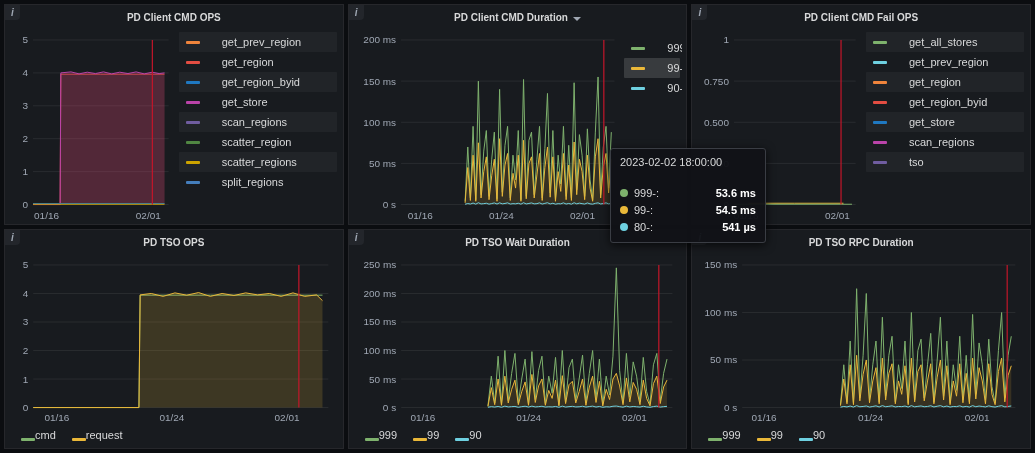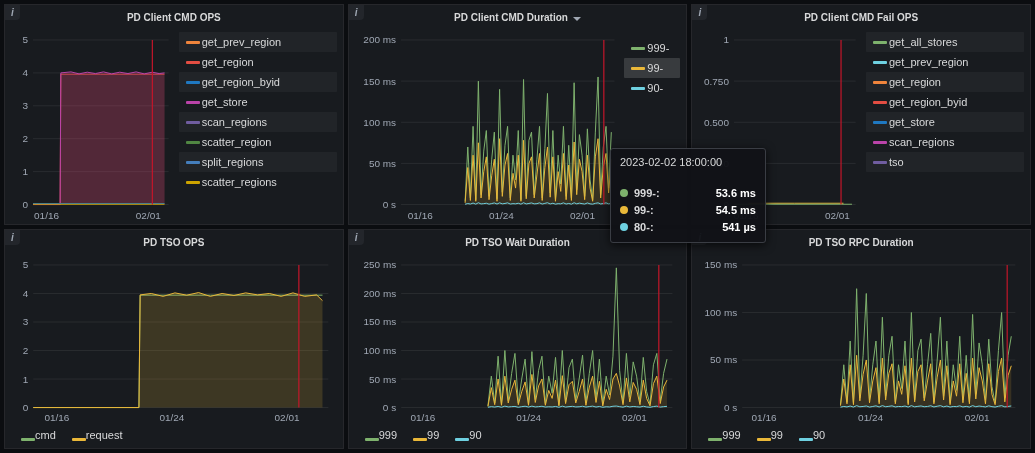--- a/index.html
+++ b/index.html
@@ -15,36 +15,36 @@
     color:#d8d9da;font-size:10px;font-weight:700;cursor:pointer}
   .chevron{width:0;height:0;border-left:4px solid transparent;border-right:4px solid transparent;
     border-top:4px solid #9fa7b3;margin-top:2px}
   .panel-body{flex:1;display:flex;min-height:0;padding:0 4px 2px 4px}
   .panel-body.col{flex-direction:column}
   svg.chart{flex:1;min-width:0;height:100%;display:block}
   .tick{fill:#9fa7b3;font-size:10px;font-family:"Liberation Sans",sans-serif}
   
   .legend{color:#d8d9da}
   .legend.right{width:160px;flex:0 0 160px;overflow:hidden;display:flex;flex-direction:column;padding:2px 2px 2px 0}
-  .legend.right .legend-item{display:flex;align-items:center;gap:2px;height:20px;flex:0 0 20px;padding:0 7px;
+  .legend.right .legend-item{display:flex;align-items:center;gap:22px;height:20px;flex:0 0 20px;padding:0 7px;
     font-size:11px;cursor:pointer;border-radius:1px}
   .legend.right.zebra .legend-item:nth-child(odd){background:rgba(255,255,255,0.045)}
   .legend.right.narrow{width:58px;flex:0 0 58px;padding-top:8px}
   .legend .legend-item.hl{background:rgba(255,255,255,0.14)}
   .swatch{width:14px;height:3px;border-radius:1px;flex:0 0 14px}
   .legend.bottom{height:22px;flex:0 0 22px;display:flex;align-items:center;gap:16px;padding-left:12px;font-size:11px}
   .legend.bottom .legend-item{display:flex;align-items:flex-end;gap:0;cursor:pointer}
   
   .tooltip{position:absolute;left:610px;top:148px;width:156px;background:rgba(17,18,23,0.96);
     border:1px solid #3a3d44;border-radius:3px;padding:7px 9px;z-index:10;font-size:11px;color:#d8d9da;
     box-shadow:0 2px 10px rgba(0,0,0,.7)}
   .tooltip-time{margin-bottom:16px;color:#d8d9da}
   .tooltip-row{display:flex;align-items:center;gap:6px;height:17px}
   .tooltip-row .dot{width:8px;height:8px;border-radius:50%;flex:0 0 8px}
-  .tooltip-row .lbl{font-weight:700}
+  .tooltip-row .lbl{font-weight:400}
   .tooltip-row .val{margin-left:auto;font-weight:700;color:#ffffff}
 </style>
 </head>
 <body>
 
 <div class="dashboard">
 
   <div class="panel">
     <div class="info-corner">
         <span>i</span>
@@ -95,26 +95,26 @@
           </div>
           <div class="legend-item">
             <span class="swatch" style="background: rgb(112, 93, 160);"></span>
             <span>scan_regions</span>
           </div>
           <div class="legend-item">
             <span class="swatch" style="background: rgb(80, 134, 66);"></span>
             <span>scatter_region</span>
           </div>
           <div class="legend-item">
+            <span class="swatch" style="background: rgb(204, 163, 0);"></span>
+            <span>scatter_regions</span>
+          </div>
+          <div class="legend-item">
             <span class="swatch" style="background: rgb(68, 126, 188);"></span>
             <span>split_regions</span>
-          </div>
-          <div class="legend-item">
-            <span class="swatch" style="background: rgb(204, 163, 0);"></span>
-            <span>scatter_regions</span>
           </div>
         </div>
     </div>
   </div>
 
   <div class="panel">
     <div class="info-corner">
         <span>i</span>
       </div>
     <div class="panel-header">

